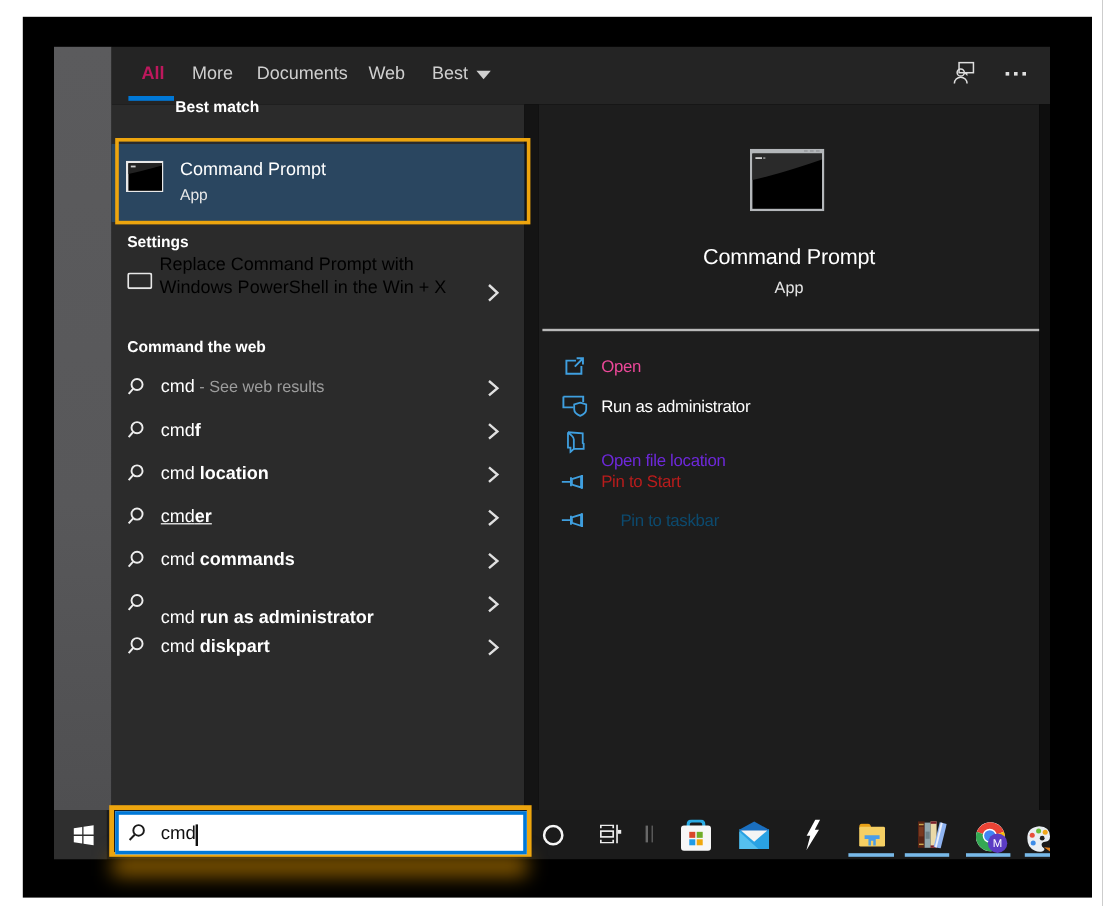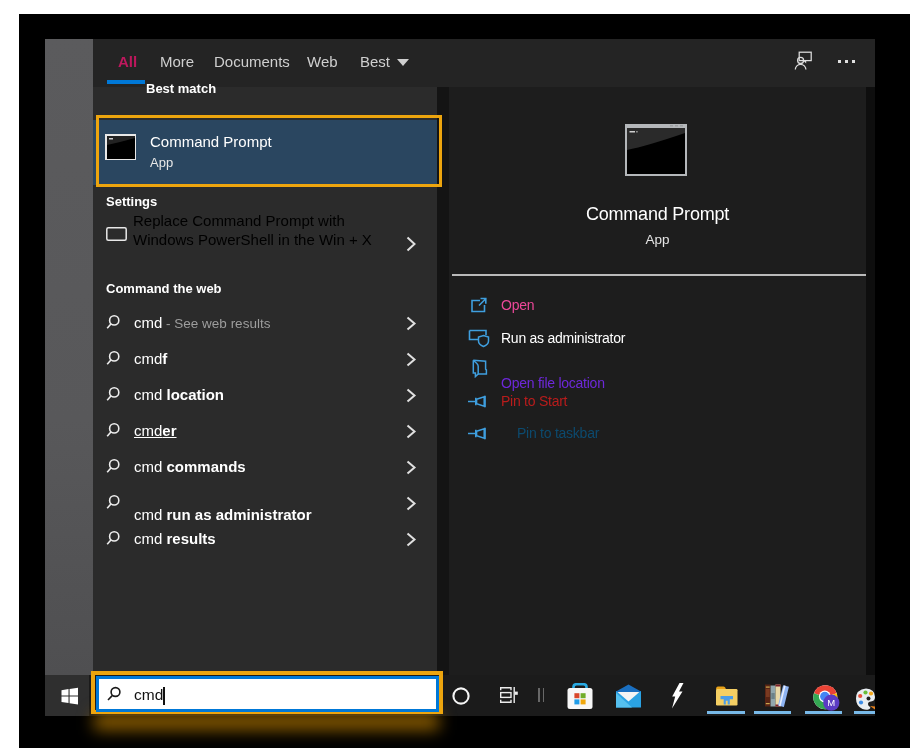--- a/index.html
+++ b/index.html
@@ -129,21 +129,21 @@
   </svg>
 <div class="abs row15" style="left:134px;top:494px;margin-top:12px;">cmd <b>run as administrator</b></div>
 <svg class="abs" style="left:405px;top:496px;" width="12" height="15" viewBox="0 0 12 15">
     <path d="M2.5 1.5 L9.5 7.5 L2.5 13.5" fill="none" stroke="#e0e0e0" stroke-width="2"></path>
   </svg>
 
 <svg class="abs mag" style="left:105px;top:530px;" width="18" height="18" viewBox="0 0 18 18">
     <circle cx="9.2" cy="6.4" r="4.6" fill="none" stroke="#ededed" stroke-width="1.6"></circle>
     <line x1="5.9" y1="10" x2="2.2" y2="14.2" stroke="#ededed" stroke-width="1.6"></line>
   </svg>
-<div class="abs row15" style="left:134px;top:530px;">cmd <b>results</b></div>
+<div class="abs row15" style="left:134px;top:530px;">cmd <b>diskpart</b></div>
 <svg class="abs" style="left:405px;top:532px;" width="12" height="15" viewBox="0 0 12 15">
     <path d="M2.5 1.5 L9.5 7.5 L2.5 13.5" fill="none" stroke="#e0e0e0" stroke-width="2"></path>
   </svg>
 
 <svg class="abs" style="left:625px;top:124px;" width="62" height="52" viewBox="0 0 62 52">
   <rect x="0" y="0" width="62" height="52" fill="#b4b7ba"></rect>
   <rect x="2" y="4" width="58" height="46" fill="#000"></rect>
   <path d="M2 26 Q22 22 60 9 L60 4 L2 4 Z" fill="#2a2a2a"></path>
   <rect x="4.5" y="7" width="5.5" height="1.5" fill="#cfcfcf"></rect>
   <rect x="11" y="7" width="1.8" height="1.5" fill="#8a8a8a"></rect>

